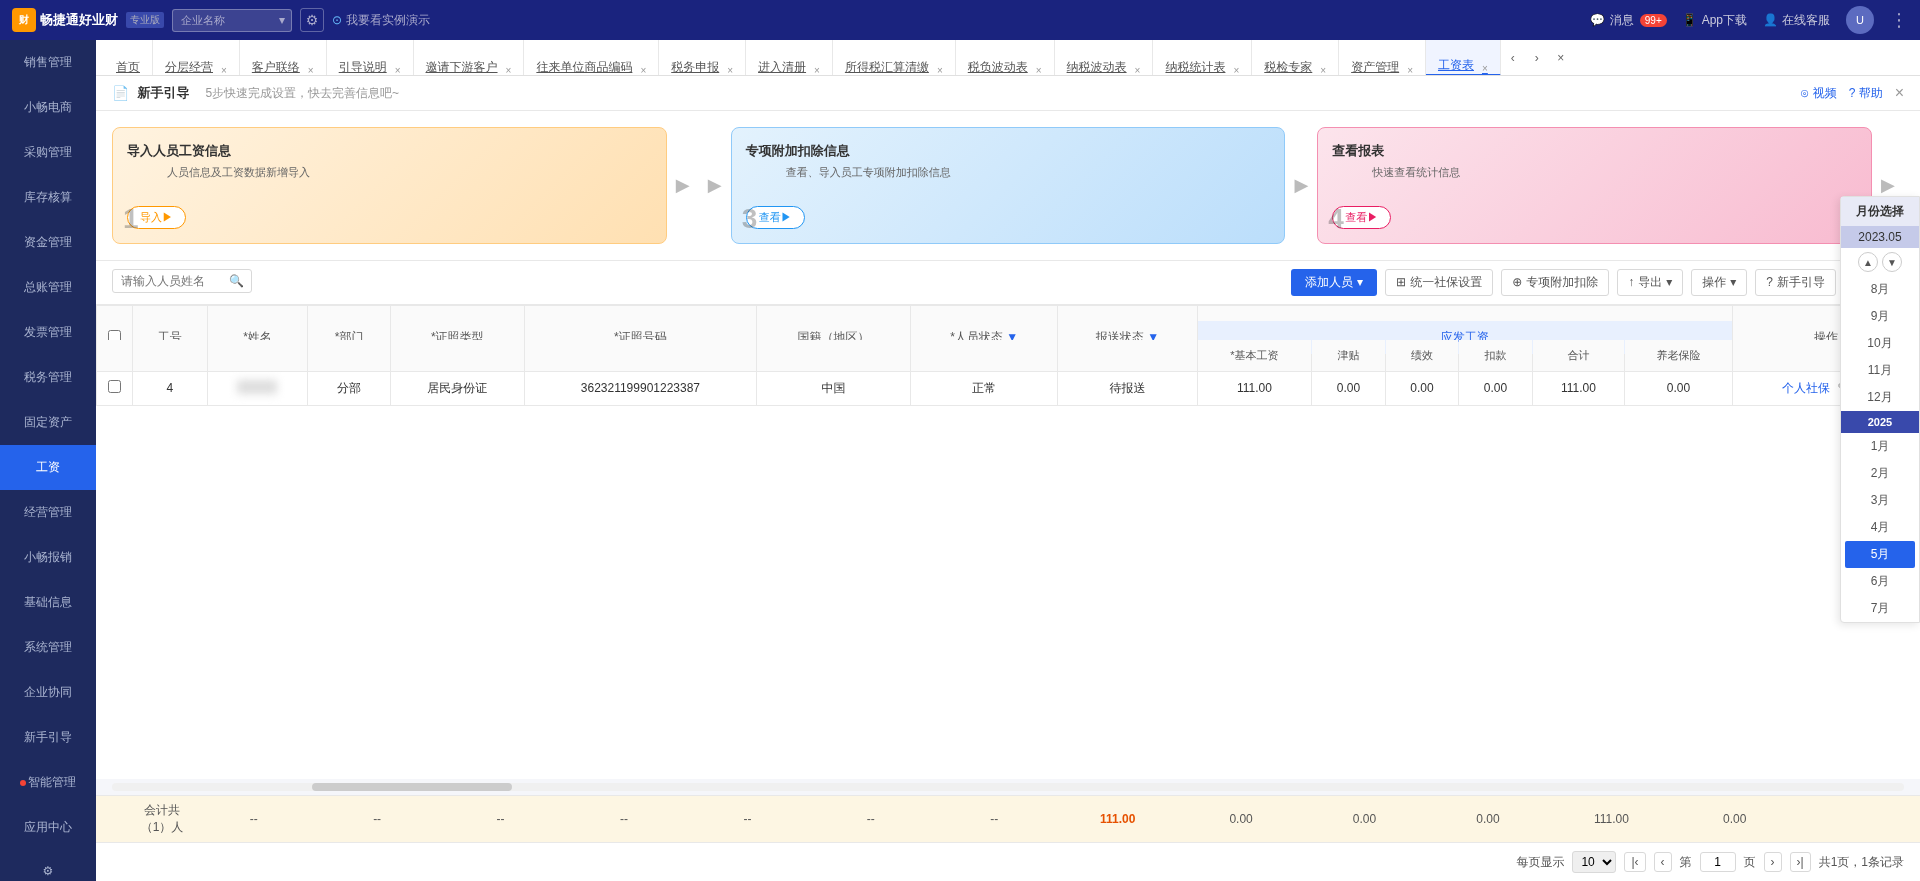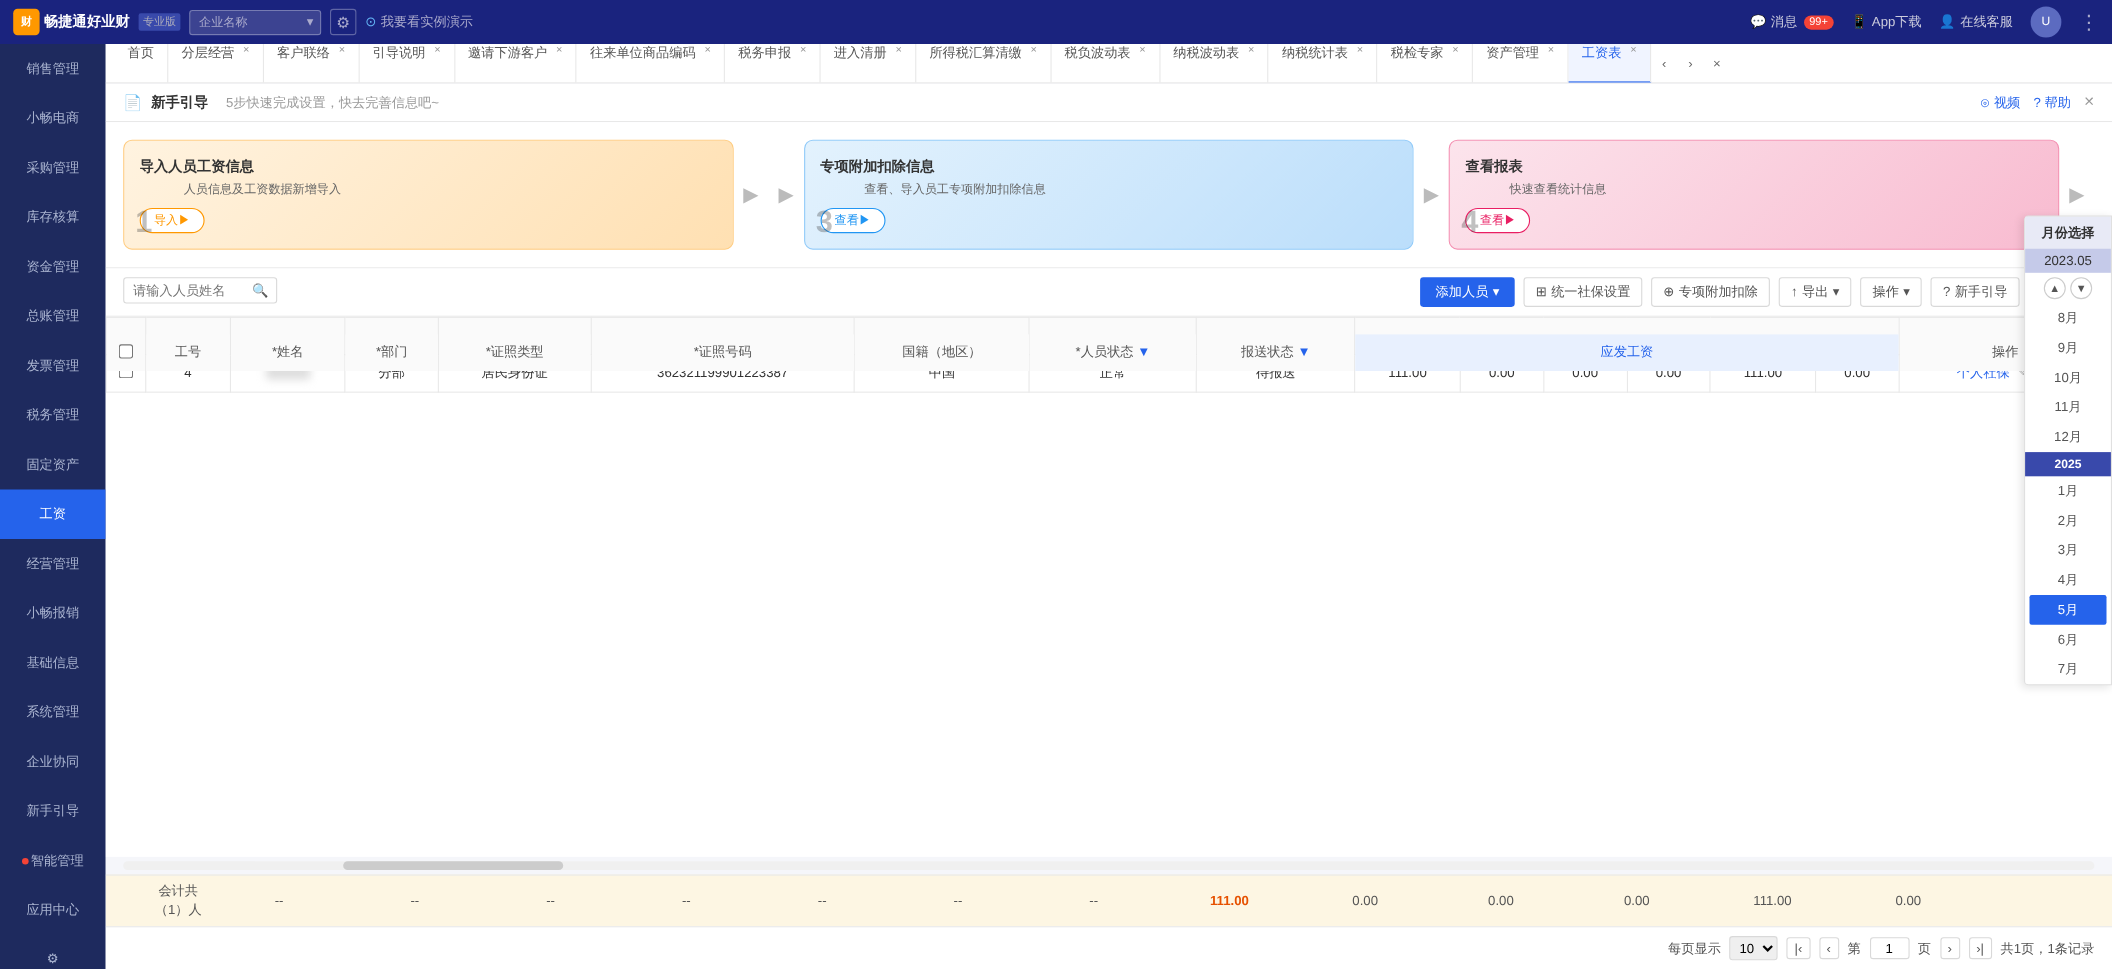--- a/index.html
+++ b/index.html
@@ -27,21 +27,21 @@
     .user-avatar { width: 28px; height: 28px; background: #5c6bc0; border-radius: 50%; display: flex; align-items: center; justify-content: center; color: #fff; font-size: 11px; }
 
     
     .sidebar-item { padding: 14px 8px; text-align: center; color: #aab4d0; cursor: pointer; font-size: 12px; transition: all 0.2s; }
     .sidebar-item.active { background: #2563eb; color: #fff; }
     .sidebar-item .dot { width: 6px; height: 6px; background: #f44336; border-radius: 50%; display: inline-block; margin-right: 2px; }
     .sidebar-bottom { margin-top: auto; }
     .sidebar-gear { padding: 14px 8px; text-align: center; color: #aab4d0; cursor: pointer; }
 
     
-    .tab-item { padding: 0 12px; height: 36px; display: flex; align-items: flex-start; gap: 4px; font-size: 12px; color: #555; cursor: pointer; border-right: 1px solid #e8e8e8; white-space: nowrap; flex-shrink: 0; }
+    .tab-item { padding: 0 12px; height: 36px; display: flex; align-items: flex-end; gap: 4px; font-size: 12px; color: #555; cursor: pointer; border-right: 1px solid #e8e8e8; white-space: nowrap; flex-shrink: 0; text-decoration: underline; }
     .tab-item.active { color: #2563eb; border-bottom: 2px solid #2563eb; background: #f0f4ff; }
     .tab-item .close-x { font-size: 10px; color: #999; margin-left: 4px; cursor: pointer; }
     .tab-nav-btn { width: 24px; height: 36px; display: flex; align-items: center; justify-content: center; cursor: pointer; color: #666; flex-shrink: 0; }
 
     
     .guide-bar { background: #fff; border-bottom: 1px solid #e8e8e8; padding: 8px 16px; display: flex; align-items: center; justify-content: space-between; flex-shrink: 0; }
     .guide-title { font-size: 13px; font-weight: bold; color: #333; display: flex; align-items: center; gap: 6px; }
     .guide-subtitle { font-size: 12px; color: #999; margin-left: 8px; }
     .guide-links { display: flex; align-items: center; gap: 12px; font-size: 12px; color: #2563eb; cursor: pointer; }
 
@@ -50,21 +50,21 @@
     .step-card { flex: 1; border-radius: 8px; padding: 14px; position: relative; min-height: 90px; }
     .step-card-1 { background: linear-gradient(135deg, #fff3e0, #ffe0b2); border: 1px solid #ffcc80; }
     .step-card-2 { background: linear-gradient(135deg, #e8f5e9, #c8e6c9); border: 1px solid #a5d6a7; }
     .step-card-3 { background: linear-gradient(135deg, #e3f2fd, #bbdefb); border: 1px solid #90caf9; }
     .step-card-4 { background: linear-gradient(135deg, #fce4ec, #f8bbd0); border: 1px solid #f48fb1; }
     .step-card-5 { background: linear-gradient(135deg, #ede7f6, #d1c4e9); border: 1px solid #b39ddb; }
     .step-arrow { width: 32px; flex-shrink: 0; text-align: center; color: #bbb; font-size: 18px; }
     .step-num { font-size: 28px; font-weight: bold; opacity: 0.3; position: absolute; bottom: 8px; left: 10px; }
     .step-title { font-size: 13px; font-weight: bold; color: #333; margin-bottom: 4px; }
     .step-desc { font-size: 11px; color: #666; line-height: 1.5; margin-left: 40px; }
-    .step-btn { display: inline-block; margin-top: 8px; padding: 3px 12px; border-radius: 12px; font-size: 11px; cursor: pointer; border: none; }
+    .step-btn { display: inline-block; margin-top: 25px; padding: 3px 12px; border-radius: 12px; font-size: 11px; cursor: pointer; border: none; }
     .step-btn-orange { background: #fff; border: 1px solid #ff9800; color: #ff9800; }
     .step-btn-green { background: #fff; border: 1px solid #4caf50; color: #4caf50; }
     .step-btn-blue { background: #fff; border: 1px solid #2196f3; color: #2196f3; }
     .step-btn-pink { background: #fff; border: 1px solid #e91e63; color: #e91e63; }
     .step-btn-purple { background: #fff; border: 1px solid #9c27b0; color: #9c27b0; }
 
     
     .toolbar { background: #fff; padding: 8px 16px; display: flex; align-items: flex-start; justify-content: space-between; border-bottom: 1px solid #e8e8e8; flex-shrink: 0; }
     .toolbar-left { display: flex; align-items: center; gap: 8px; }
     .search-input { border: 1px solid #d9d9d9; border-radius: 3px; padding: 4px 28px 4px 8px; font-size: 12px; width: 140px; color: #999; position: relative; }
@@ -344,20 +344,38 @@
                 <th>
                   *人员状态
                   <span style="color:#2563eb;cursor:pointer;">▼</span>
                 </th>
                 <th>
                   报送状态
                   <span style="color:#2563eb;cursor:pointer;">▼</span>
                 </th>
                 <th colspan="6" style="background:#e8f0fe;color:#2563eb;">应发工资</th>
                 <th>操作</th>
+              </tr>
+              <tr class="th-group">
+                <th></th>
+                <th></th>
+                <th></th>
+                <th></th>
+                <th></th>
+                <th></th>
+                <th></th>
+                <th></th>
+                <th></th>
+                <th>*基本工资</th>
+                <th>津贴</th>
+                <th>绩效</th>
+                <th>扣款</th>
+                <th>合计</th>
+                <th>养老保险</th>
+                <th></th>
               </tr>
             </thead>
             <tbody>
               <tr>
                 <td class="checkbox-cell"><input type="checkbox" style=""></td>
                 <td>4</td>
                 <td><span class="blurred"></span></td>
                 <td>分部</td>
                 <td>居民身份证</td>
                 <td>362321199901223387</td>

